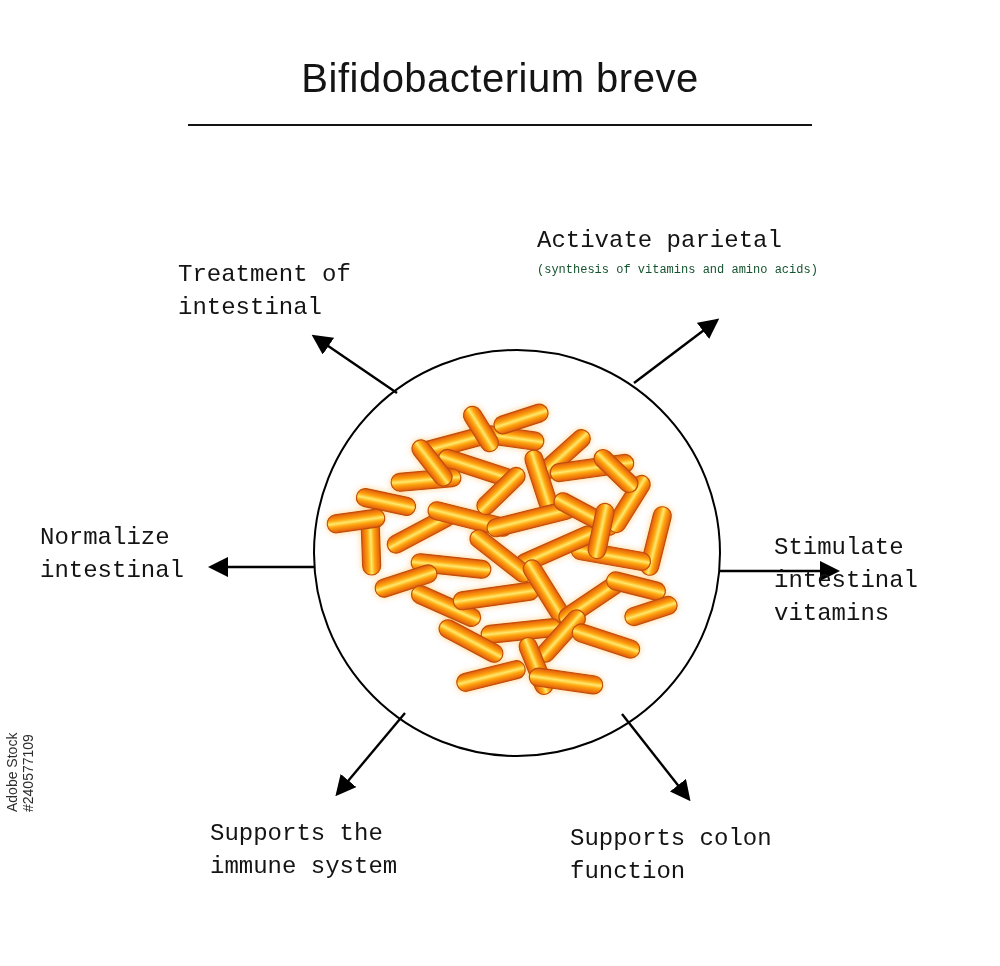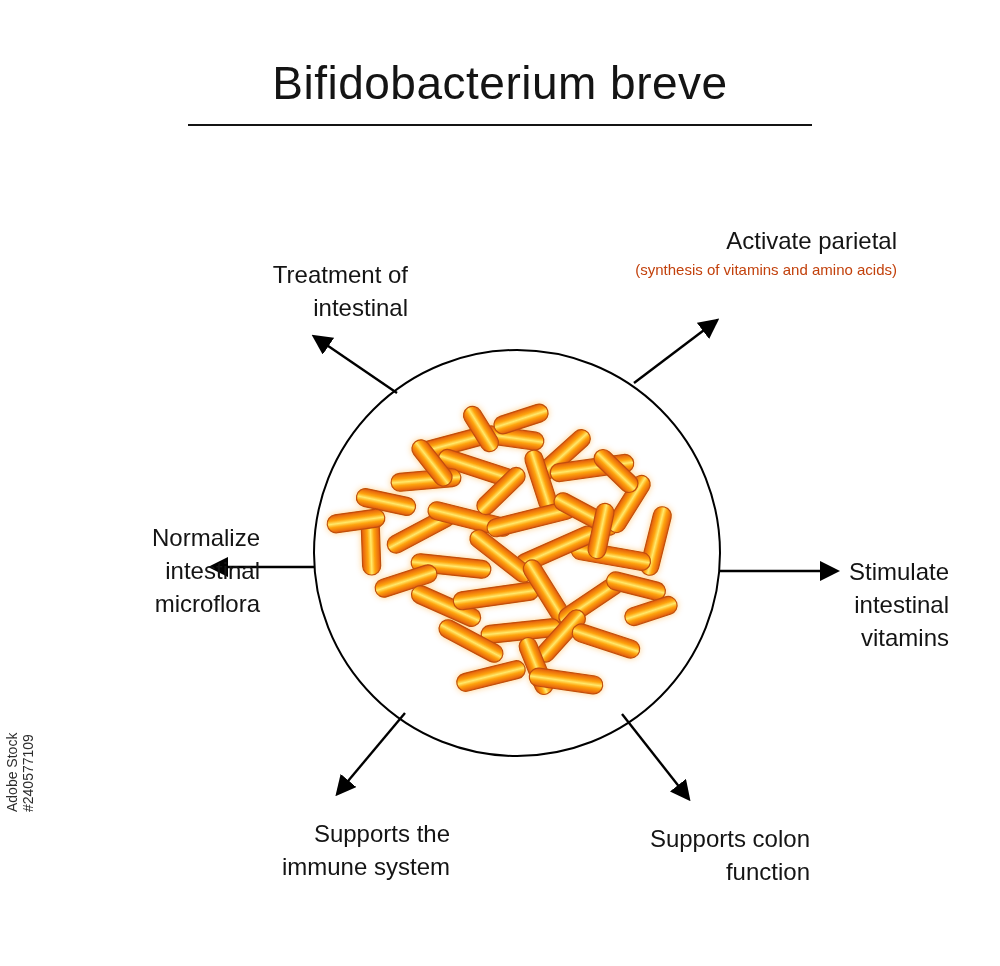--- a/index.html
+++ b/index.html
@@ -14,51 +14,52 @@
     height: 966px;
     background: #ffffff;
     overflow: hidden;
   }
   .title {
     position: absolute;
     top: 56px;
     left: 0;
     width: 100%;
     text-align: center;
-    font-size: 46px;
+    font-size: 40px;
     font-weight: 400;
     color: #141414;
     letter-spacing: 0.5px;
   }
   .title-underline {
     position: absolute;
     top: 124px;
     left: 188px;
     width: 624px;
     height: 2px;
     background: #141414;
   }
   svg.diagram {
     position: absolute;
     top: 0;
     left: 0;
   }
   .bacterium { stroke: #c04e08; stroke-width: 1.2; }
   .label {
     position: absolute;
-    text-align: right;
+    text-align: left;
     font-size: 24px;
     line-height: 33px;
     color: #141414;
+    font-family: Liberation Mono, monospace;
   }
   .label .note {
     display: block;
-    font-size: 15px;
+    font-size: 12px;
     line-height: 26px;
-    color: #c2410c;
+    color: #14532d;
   }
   .label span { display: block; }
   .watermark {
     position: absolute;
     left: 4px;
     top: 812px;
     transform: rotate(-90deg);
     transform-origin: 0 0;
     font-size: 14px;
     line-height: 16px;
@@ -139,37 +140,36 @@
       </g>
 
     <line x1="397" y1="393" x2="315" y2="337" stroke="#000000" stroke-width="2.4" marker-end="url(#arrowhead)"></line>
     <line x1="634" y1="383" x2="716" y2="321" stroke="#000000" stroke-width="2.4" marker-end="url(#arrowhead)"></line>
     <line x1="314" y1="567" x2="212" y2="567" stroke="#000000" stroke-width="2.4" marker-end="url(#arrowhead)"></line>
     <line x1="720" y1="571" x2="836" y2="571" stroke="#000000" stroke-width="2.4" marker-end="url(#arrowhead)"></line>
     <line x1="405" y1="713" x2="338" y2="793" stroke="#000000" stroke-width="2.4" marker-end="url(#arrowhead)"></line>
     <line x1="622" y1="714" x2="688" y2="798" stroke="#000000" stroke-width="2.4" marker-end="url(#arrowhead)"></line>
   </svg>
 
-  <div class="label" style="left:168px; top:258px; width:240px;">
+  <div class="label" style="left:178px; top:258px; width:240px;">
     <span>Treatment of</span>
     <span>intestinal</span>
   </div>
 
   <div class="label" style="left:537px; top:224px; width:360px;">
     <span>Activate parietal</span>
     <span class="note">(synthesis of vitamins and amino acids)</span>
   </div>
 
   <div class="label" style="left:40px; top:521px; width:220px;">
     <span>Normalize</span>
     <span>intestinal</span>
-    <span>microflora</span>
   </div>
 
-  <div class="label" style="left:729px; top:531px; width:220px;margin-top:24px;">
+  <div class="label" style="left:774px; top:531px; width:220px;">
     <span>Stimulate</span>
     <span>intestinal</span>
     <span>vitamins</span>
   </div>
 
   <div class="label" style="left:570px; top:822px; width:240px;">
     <span>Supports colon</span>
     <span>function</span>
   </div>
 

